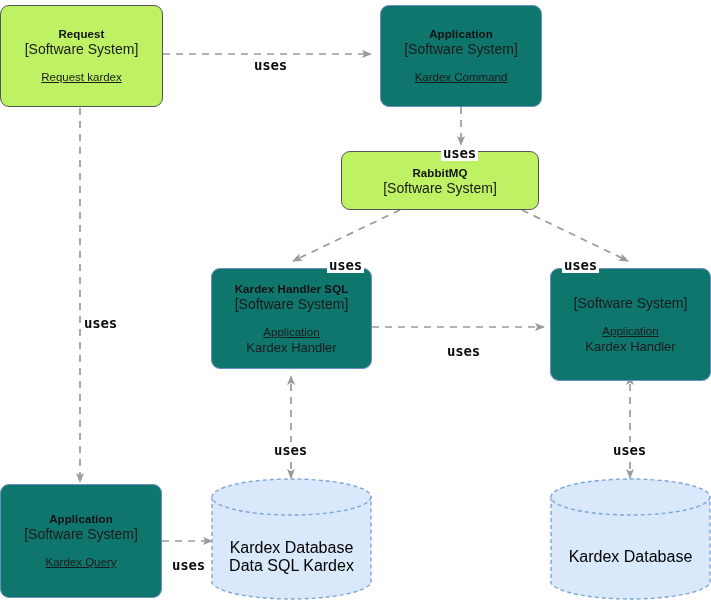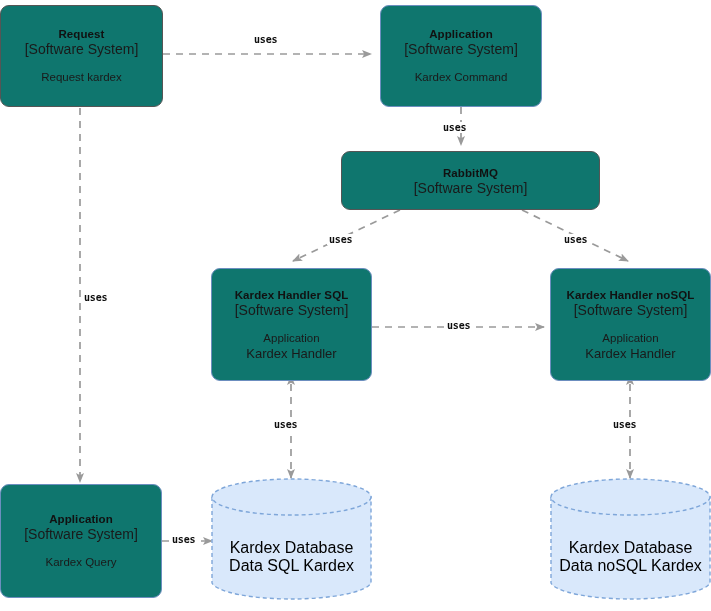--- a/index.html
+++ b/index.html
@@ -29,21 +29,21 @@
     flex-direction: column;
     align-items: center;
     justify-content: center;
     text-align: center;
     z-index: 5;
   }
   .node-box {
     border-radius: 9px;
   }
   .node-sys {
-    background: #0f766e;
+    background: #bef264;
     border: 1px solid #555555;
     text-align: center;
   }
   .node-app {
     background: #0f766e;
     border: 1px solid #6c8ebf;
     justify-content: center;
   }
   .node .n-title {
     font-weight: bold;
@@ -55,20 +55,21 @@
   .node .n-type {
     font-size: 14px;
     color: #1a1a1a;
     line-height: 15px;
   }
   .node .n-desc {
     font-size: 11.5px;
     color: #1a1a1a;
     line-height: 15px;
     margin-top: 13px;
+    text-decoration: underline;
   }
   .node .n-desc-line {
     font-size: 13px;
     color: #1a1a1a;
     line-height: 15px;
   }
   .db {
     position: absolute;
     z-index: 5;
     display: flex;
@@ -85,28 +86,29 @@
     z-index: 0;
   }
   .db-text {
     position: relative;
     z-index: 1;
     padding-top: 34px;
   }
   .edge-label {
     position: absolute;
     font-family: "DejaVu Sans Mono", monospace;
-    font-size: 10px;
+    font-size: 14px;
     font-weight: bold;
     color: #0d0d0d;
     background: #ffffff;
     padding: 0 2px;
     white-space: nowrap;
     z-index: 8;
     letter-spacing: -0.2px;
+    margin-top: 23px;
   }
 </style>
 </head>
 <body>
 
 <svg id="canvas" viewBox="0 0 711 611" xmlns="http://www.w3.org/2000/svg">
   <defs>
     <marker id="ah" markerWidth="10" markerHeight="8" refX="9" refY="4" orient="auto" markerUnits="userSpaceOnUse">
       <path d="M0,0 L10,4 L0,8 L2.2,4 Z" fill="#9a9a9a"></path>
     </marker>
@@ -157,34 +159,33 @@
   <div class="n-type">[Software System]</div>
   <div class="n-desc">Request kardex</div>
 </div>
 
 <div class="node node-box node-app" style="left:380px; top:5px; width:162px; height:102px;">
   <div class="n-title">Application</div>
   <div class="n-type">[Software System]</div>
   <div class="n-desc">Kardex Command</div>
 </div>
 
-<div class="node node-box node-sys" style="left:341px; top:151px; width:259px; height:59px;">
+<div class="node node-box node-sys" style="left:341px; top:151px; width:198px; height:59px;">
   <div class="n-title">RabbitMQ</div>
   <div class="n-type">[Software System]</div>
 </div>
 
-<div class="node node-box node-app" style="left:211px; top:268px; width:161px; height:113px;">
+<div class="node node-box node-app" style="left:211px; top:268px; width:161px; height:101px;">
   <div class="n-title">Kardex Handler SQL</div>
   <div class="n-type">[Software System]</div>
   <div class="n-desc">Application</div>
   <div class="n-desc-line">Kardex Handler</div>
 </div>
 
 <div class="node node-box node-app" style="left:550px; top:268px; width:161px; height:113px;">
-  <div class="n-title">Kardex Handler noSQL</div>
   <div class="n-type">[Software System]</div>
   <div class="n-desc">Application</div>
   <div class="n-desc-line">Kardex Handler</div>
 </div>
 
 <div class="node node-box node-app" style="left:0px; top:484px; width:162px; height:114px;">
   <div class="n-title">Application</div>
   <div class="n-type">[Software System]</div>
   <div class="n-desc">Kardex Query</div>
 </div>
@@ -200,15 +201,14 @@
   </div>
 </div>
 
 <div class="db" style="left:550px; top:478px; width:161px; height:124px;">
   <svg class="db-shape" viewBox="0 0 161 124" preserveAspectRatio="none" xmlns="http://www.w3.org/2000/svg">
     <path d="M1,19 L1,105 A80,18 0 0 0 160,105 L160,19 Z" fill="#d9e8fb" stroke="#7ea6d9" stroke-width="1.4" stroke-dasharray="4 3"></path>
     <ellipse cx="80.5" cy="19" rx="79.5" ry="18" fill="#d9e8fb" stroke="#7ea6d9" stroke-width="1.4" stroke-dasharray="4 3"></ellipse>
   </svg>
   <div class="db-text">
     <div class="n-title">Kardex Database</div>
-    <div class="n-desc">Data noSQL Kardex</div>
   </div>
 </div>
 
 </body></html>

